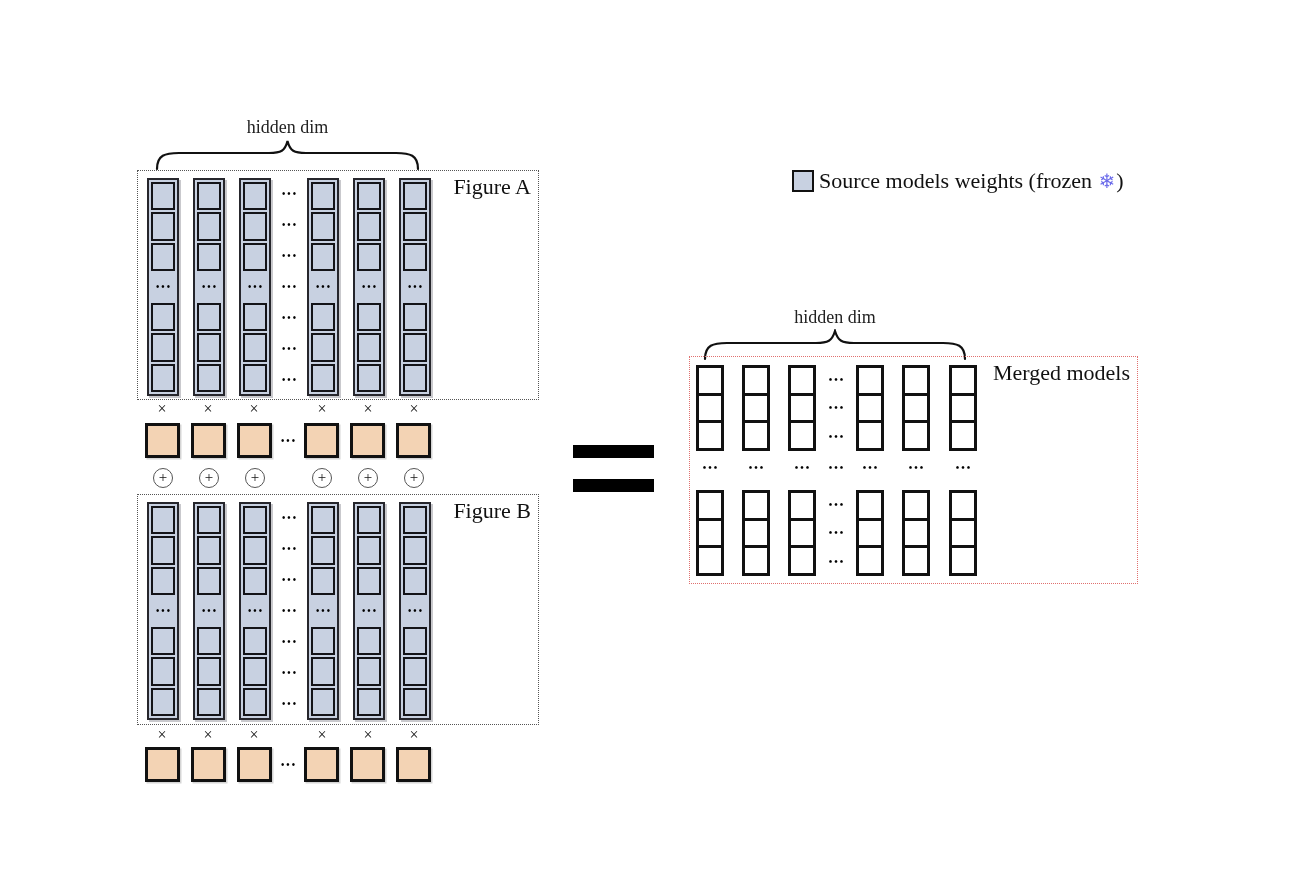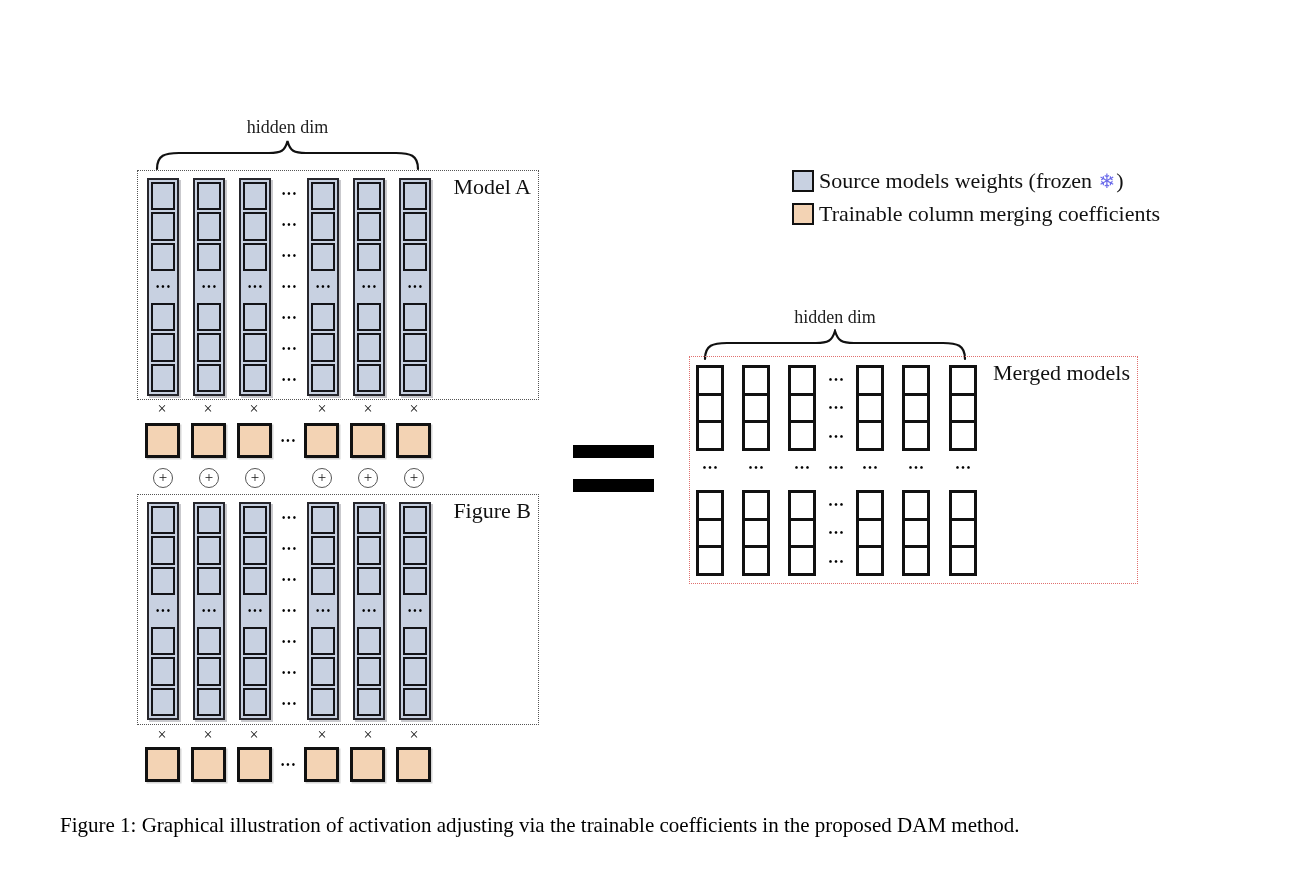--- a/index.html
+++ b/index.html
@@ -70,21 +70,21 @@
 <div class="canvas">
 
   <div class="hdim" style="left:155px;top:110px;width:265px">
     <span class="hdim-text">hidden dim</span>
     <svg class="brace" width="265" height="32" viewBox="0 0 265 32">
       <path d="M2,30 C2,16 10,14 24,14 L114,14 C126,14 130,12 132.5,2 C135,12 139,14 151,14 L241,14 C255,14 263,16 263,30" fill="none" stroke="#111" stroke-width="2.2" stroke-linecap="round"></path>
     </svg>
   </div>
 
   <div class="model-box" style="left:137px;top:170px;width:400px;height:228px">
-    <span class="model-label">Model A</span>
+    <span class="model-label">Figure A</span>
     <div class="wcol" style="left:9px">
         <i></i>
         <i></i>
         <i></i>
         <b>•••</b>
         <i></i>
         <i></i>
         <i></i>
       </div>
     <div class="wcol" style="left:55px">
@@ -259,24 +259,20 @@
   <div class="coef" style="left:350px;top:747px"></div>
   <div class="coef" style="left:396px;top:747px"></div>
 
   <div class="eqbar" style="left:573px;top:445px"></div>
   <div class="eqbar" style="left:573px;top:479px"></div>
 
   <div class="legend-row" style="left:792px;top:170px">
     <span class="swatch src"></span>
     <span class="legend-text"><span>Source models weights (frozen </span><span class="flake">❄</span><span>)</span></span>
   </div>
-  <div class="legend-row" style="left:792px;top:203px">
-    <span class="swatch trn"></span>
-    <span class="legend-text">Trainable column merging coefficients</span>
-  </div>
 
   <div class="hdim" style="left:703px;top:300px;width:264px">
     <span class="hdim-text">hidden dim</span>
     <svg class="brace" width="264" height="32" viewBox="0 0 264 32">
       <path d="M2,30 C2,16 10,14 24,14 L113,14 C125,14 129,12 132,2 C135,12 139,14 151,14 L240,14 C254,14 262,16 262,30" fill="none" stroke="#111" stroke-width="2.2" stroke-linecap="round"></path>
     </svg>
   </div>
 
   <div class="merged-box" style="left:689px;top:356px;width:447px;height:226px">
     <span class="model-label">Merged models</span>
@@ -369,15 +365,14 @@
         <i></i>
         <i></i>
       </div>
     <div class="mcol" style="left:259px;top:133px">
         <i></i>
         <i></i>
         <i></i>
       </div>
   </div>
 
-  <div class="caption">Figure 1: Graphical illustration of activation adjusting via the trainable coefficients in the proposed DAM method.</div>
 
 </div>
 
 </body></html>

